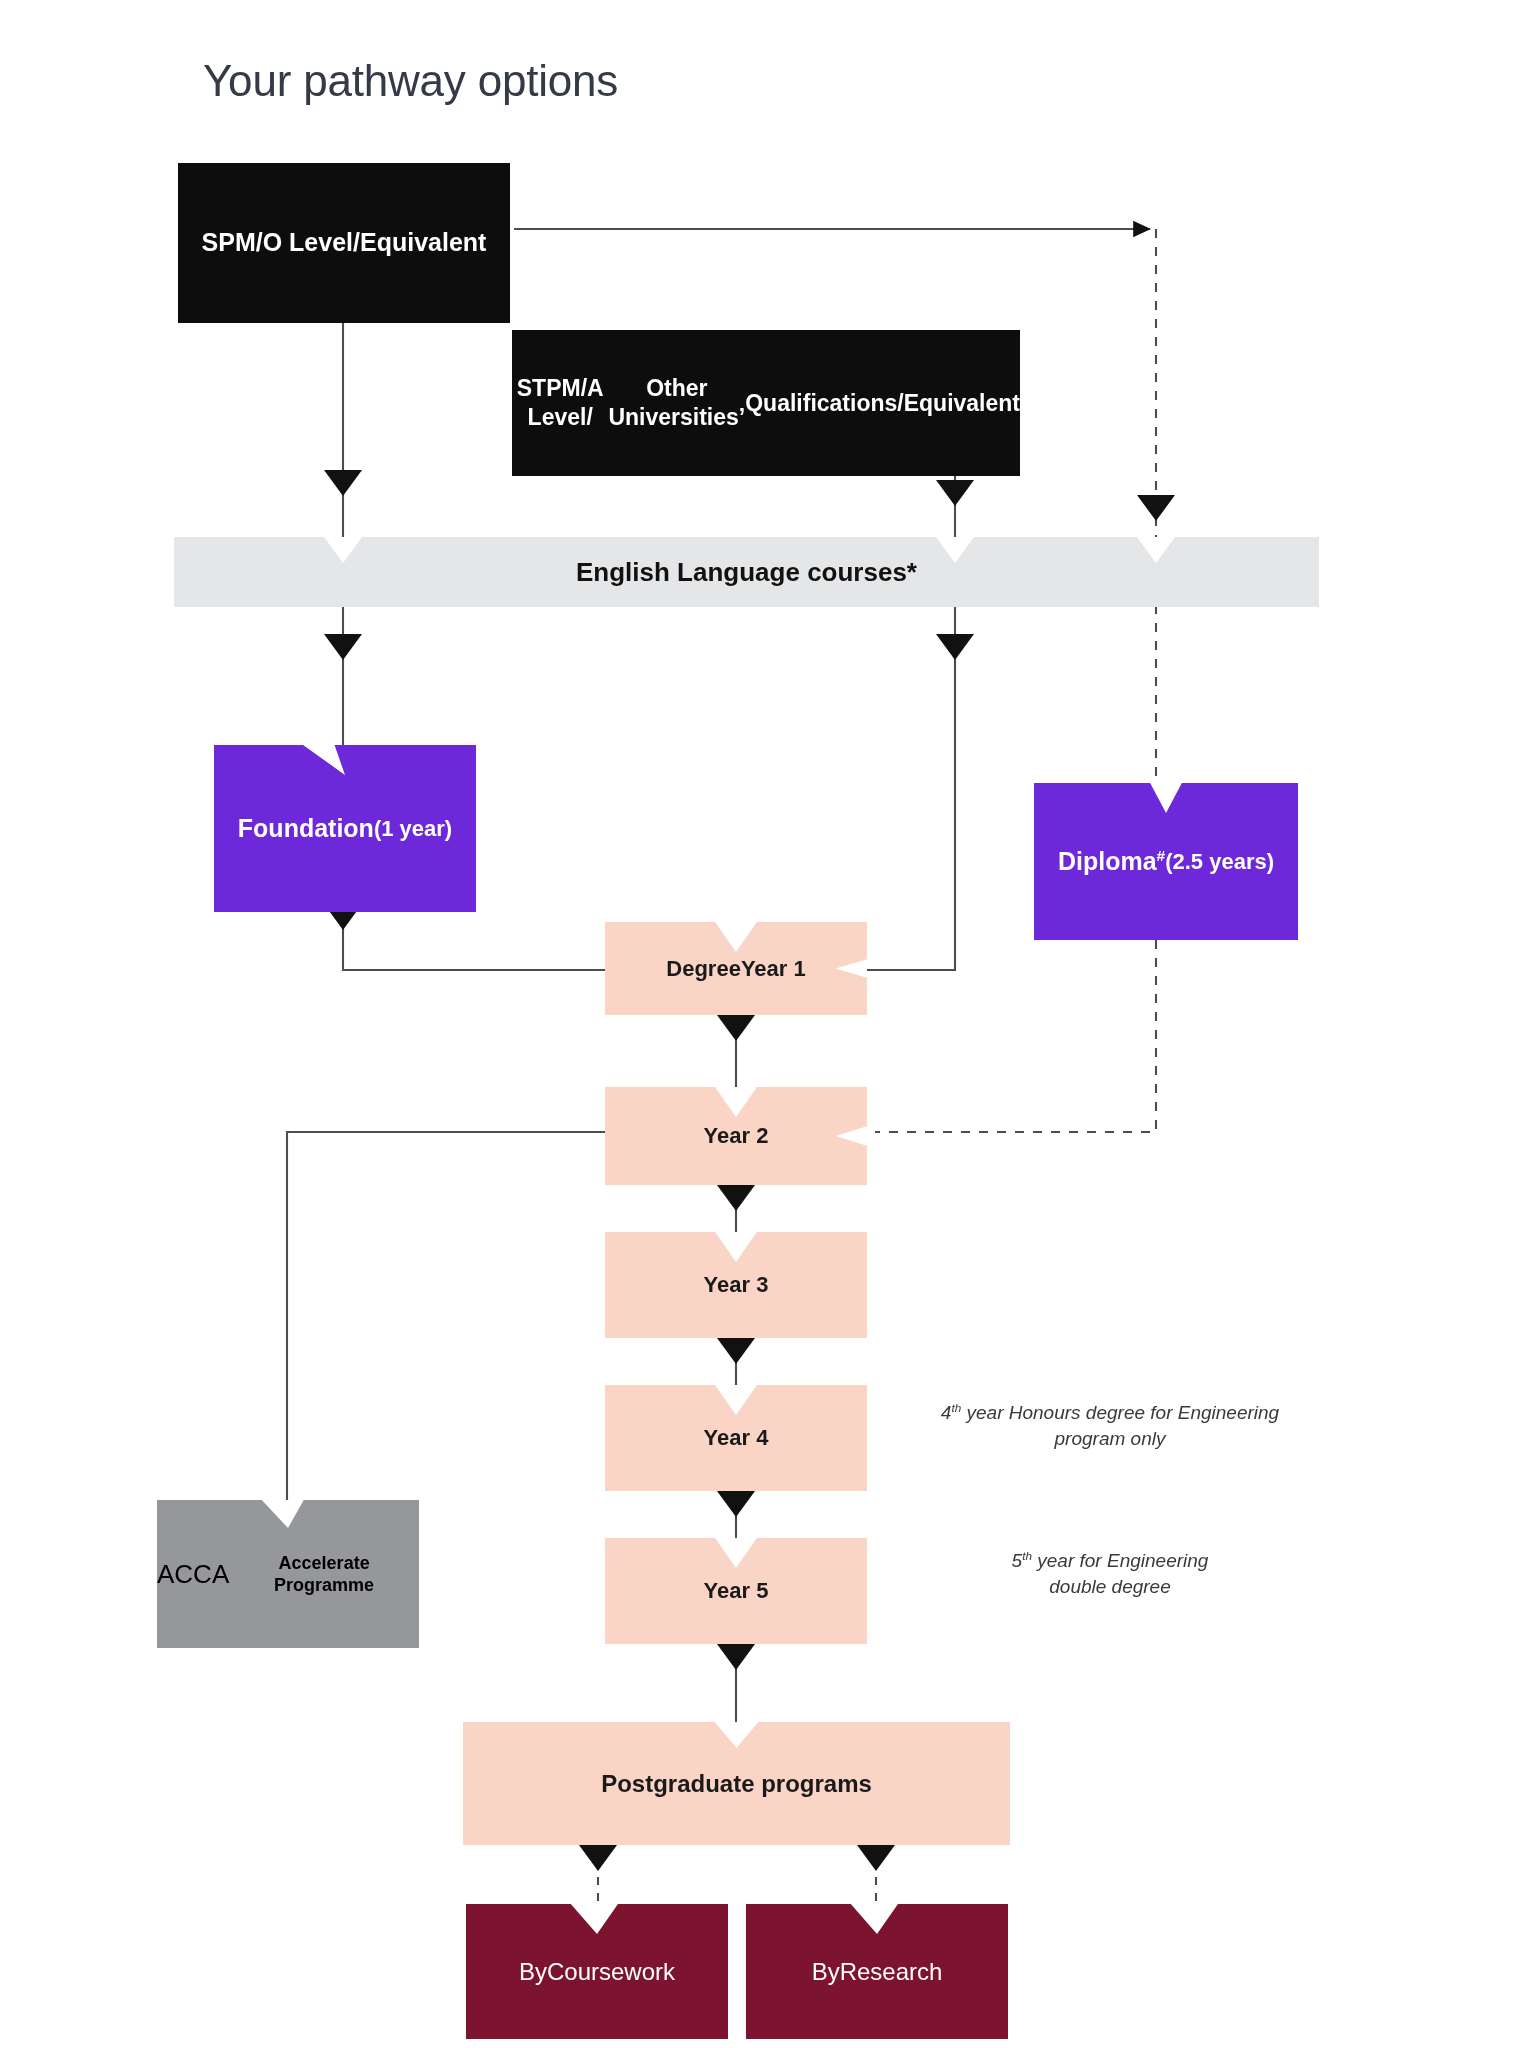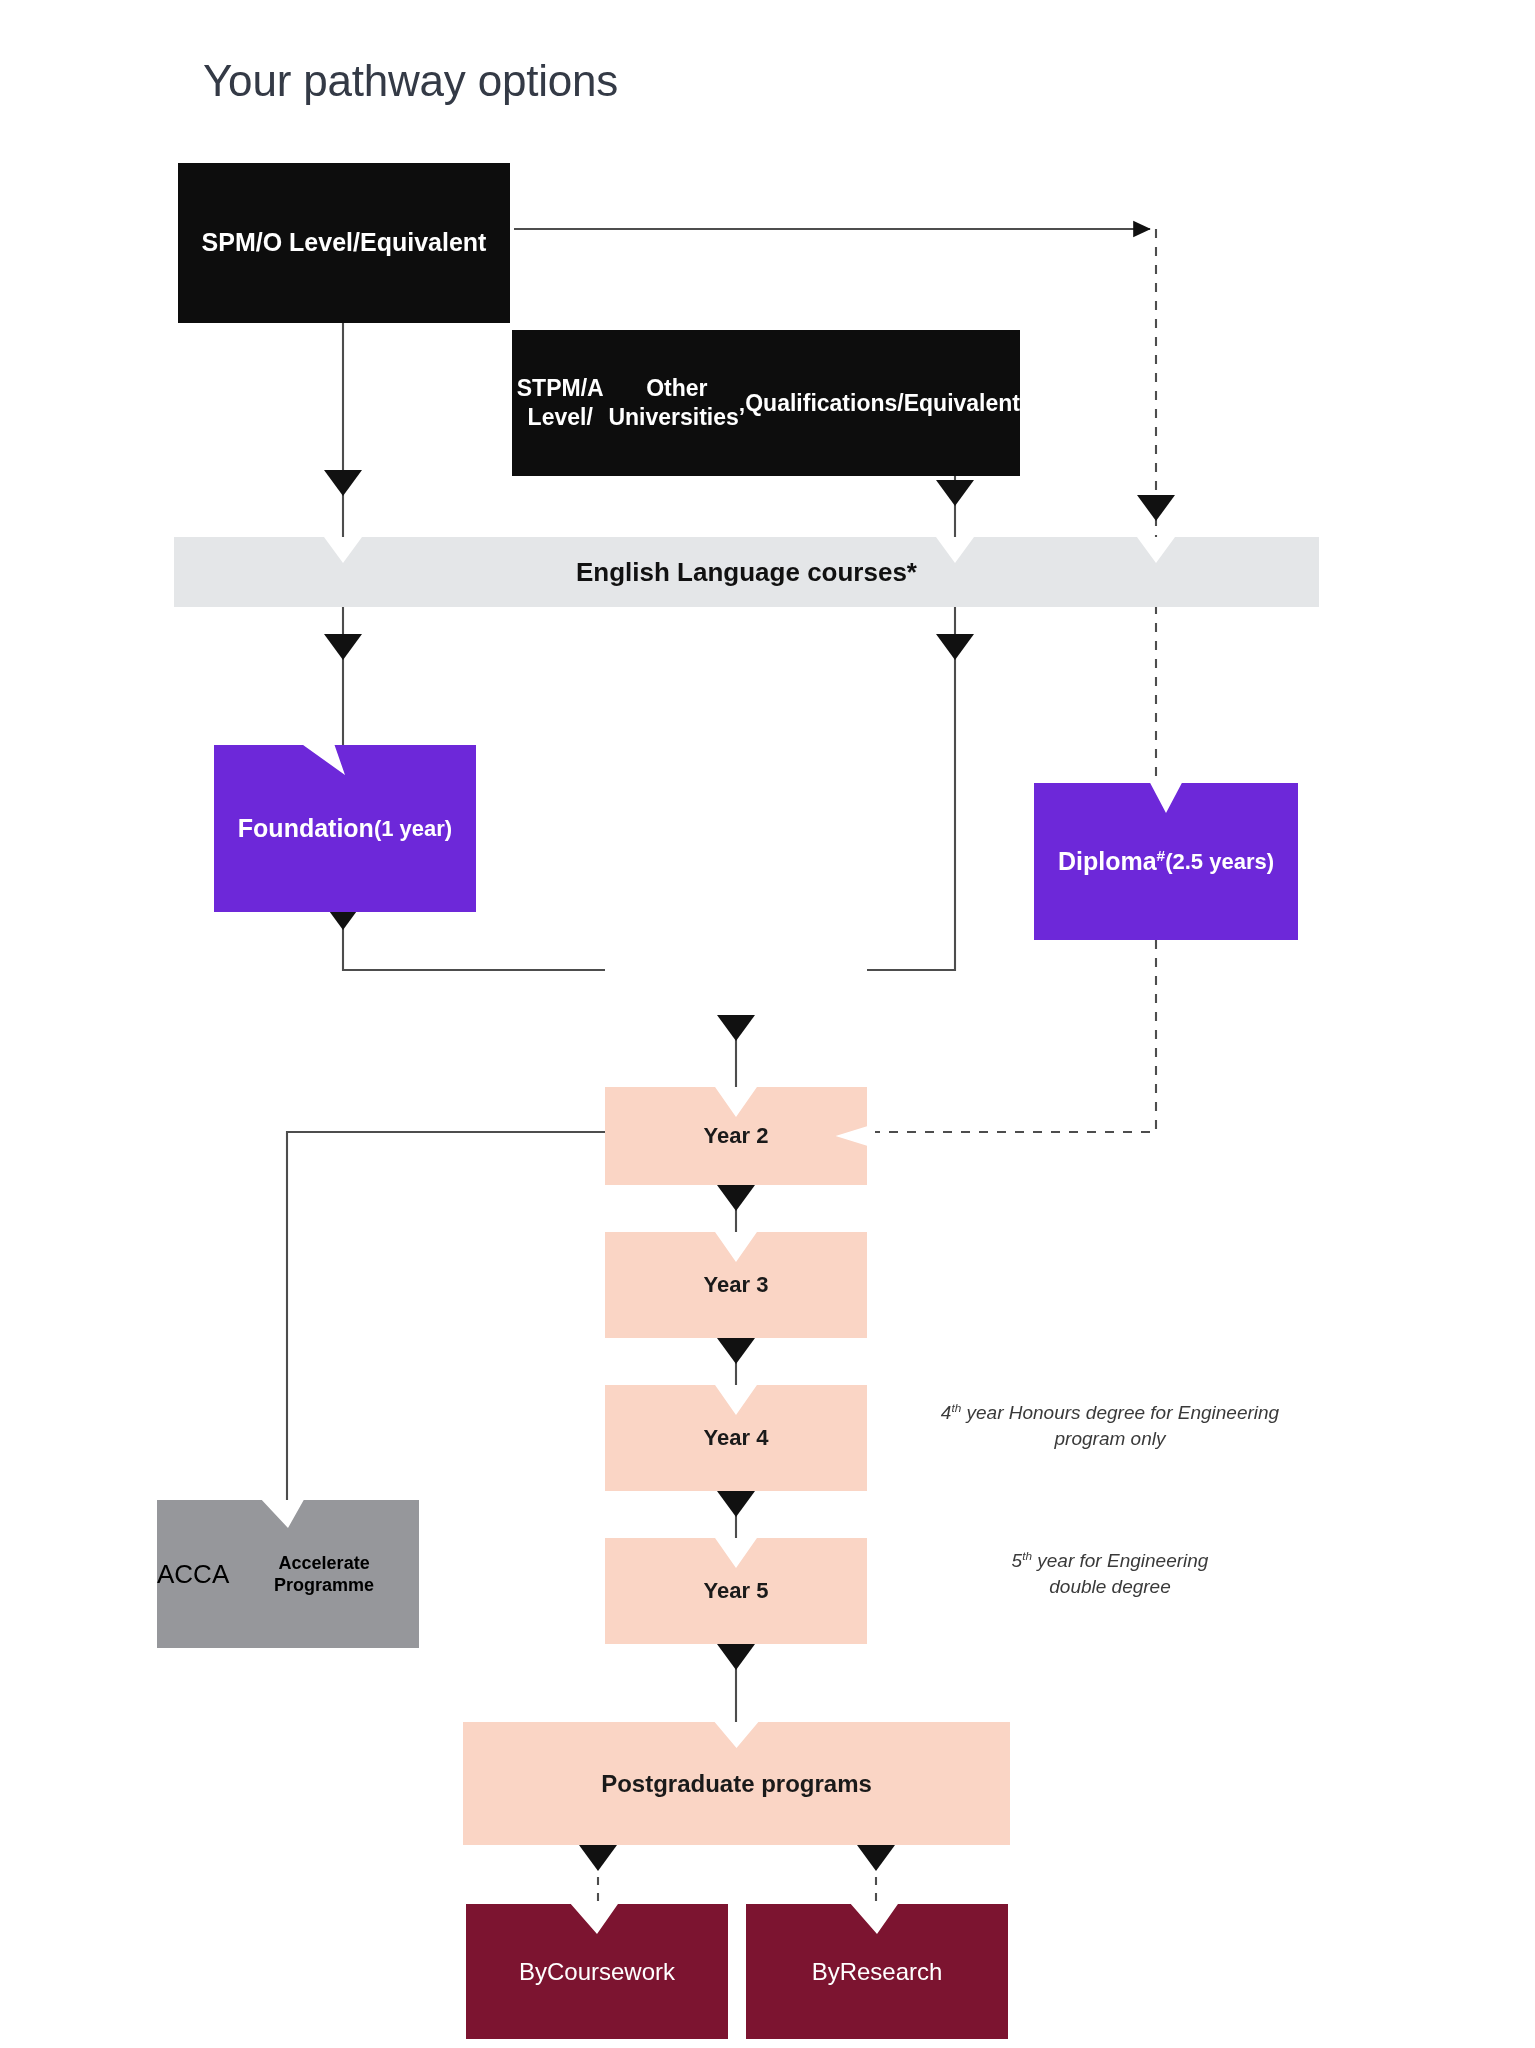--- a/index.html
+++ b/index.html
@@ -164,20 +164,24 @@
     <span class="ln" style="font-size:22px;">(1 year)</span>
   </div>
 
   <div class="node c-red notch-top t-big" style="--nl:44%;--nr:56%;--nd:30px;left:1034px;top:783px;width:264px;height:157px;">
     <span class="ln">
       <span>Diploma</span><sup>#</sup>
     </span>
     <span class="ln" style="font-size:22px;">(2.5 years)</span>
   </div>
 
+  <div class="node c-pink notch-top-right t-year" style="--nl:42%;--nr:58%;--nd:30px;left:605px;top:922px;width:262px;height:93px;">
+    <span class="ln">Degree</span>
+    <span class="ln">Year 1</span>
+  </div>
 
   <div class="node c-pink notch-top-right t-year" style="--nl:42%;--nr:58%;--nd:30px;left:605px;top:1087px;width:262px;height:98px;">
     <span class="ln">Year 2</span>
   </div>
 
   <div class="node c-pink notch-top t-year" style="--nl:42%;--nr:58%;--nd:30px;left:605px;top:1232px;width:262px;height:106px;">
     <span class="ln">Year 3</span>
   </div>
 
   <div class="node c-pink notch-top t-year" style="--nl:42%;--nr:58%;--nd:30px;left:605px;top:1385px;width:262px;height:106px;">

